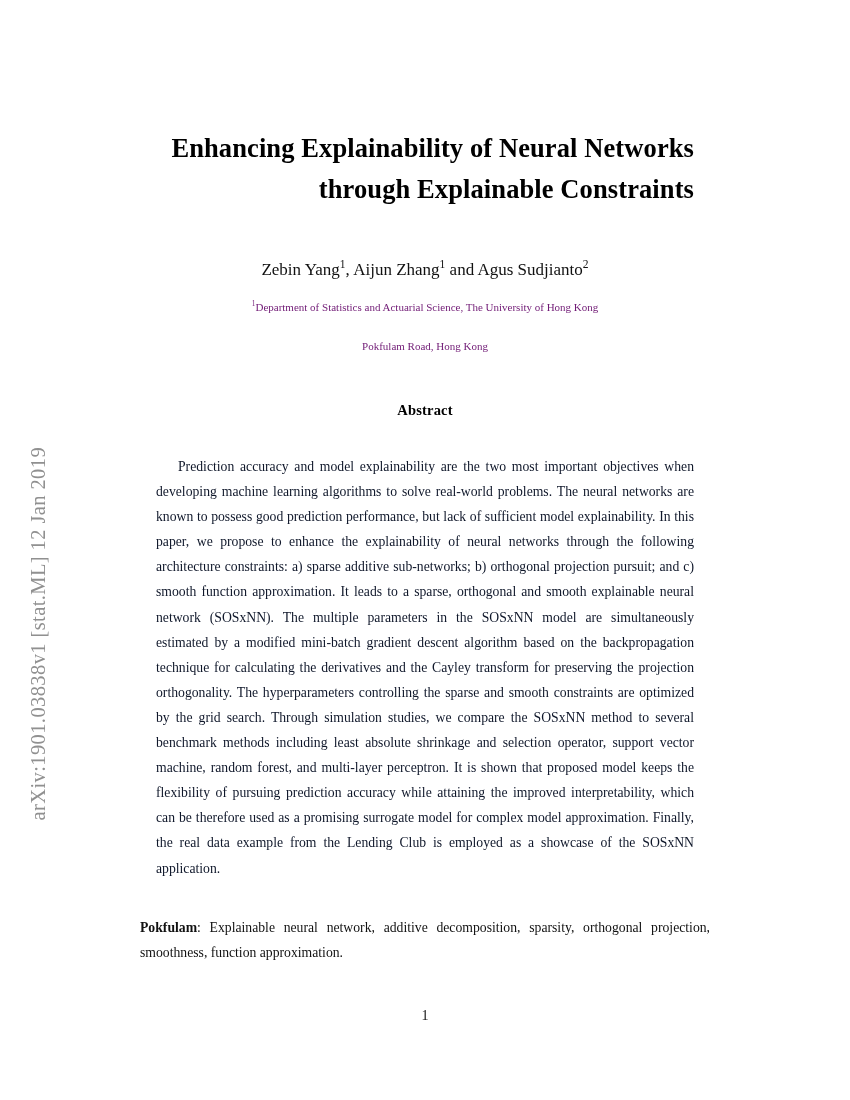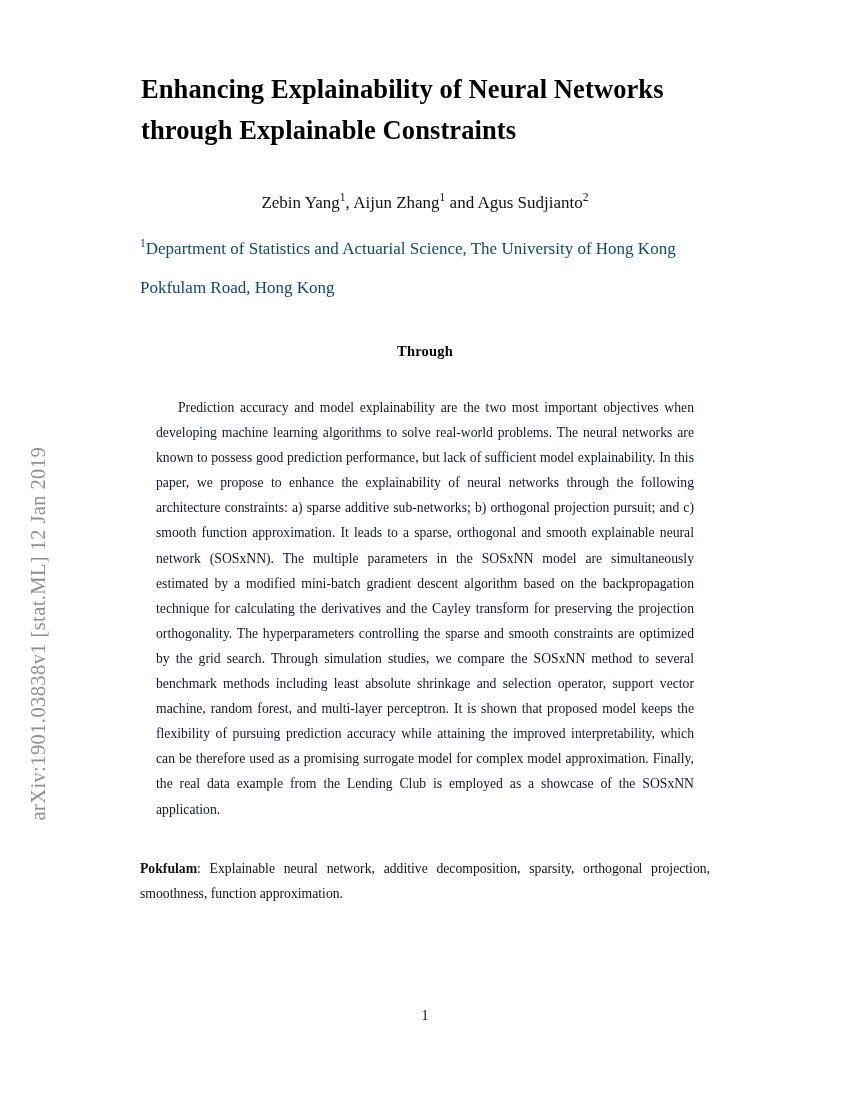--- a/index.html
+++ b/index.html
@@ -45,57 +45,57 @@
 
   
   .content {
     position: absolute;
     left: 140px;
     top: 0px;
     width: 570px;
   }
 
   .paper-title {
-    margin: 1px;
-    padding-top: 68px;
+    margin: 16px;
+    padding-top: 112px;
     font-size: 26.5px;
     font-weight: bold;
     line-height: 41px;
-    text-align: left;
+    text-align: right;
     letter-spacing: 0.1px;
     color: #000000;
   }
 
   .title-line {
     display: block;
   }
 
   .authors {
-    margin: 8px;
+    margin: 0;
     padding-top: 32px;
     font-size: 17px;
     line-height: 24px;
     text-align: center;
     color: #111111;
   }
 
   .authors sup,
   .affil sup {
     font-size: 0.68em;
     vertical-align: super;
     line-height: 0;
   }
 
   .affil {
     margin: 0;
     padding-top: 12px;
-    font-size: 17px;
+    font-size: 11px;
     line-height: 27px;
-    text-align: left;
-    color: #0c4a6e;
+    text-align: center;
+    color: #701a75;
   }
 
   .abstract-heading {
     margin: 0;
     padding-top: 42px;
     font-size: 14.5px;
     font-weight: bold;
     text-align: center;
     letter-spacing: 0.2px;
     color: #000000;
@@ -153,21 +153,21 @@
       <span class="title-line">through Explainable Constraints</span>
     </h1>
 
     <p class="authors"><span>Zebin Yang</span><sup>1</sup><span>, Aijun Zhang</span><sup>1</sup><span> and Agus Sudjianto</span><sup>2</sup></p>
 
     <p class="affil"><sup>1</sup><span>Department of Statistics and Actuarial Science, The University of Hong Kong</span></p>
 
     <p class="affil"><span>Pokfulam Road, Hong Kong</span></p>
 
 
-    <h2 class="abstract-heading">Through</h2>
+    <h2 class="abstract-heading">Abstract</h2>
 
     <p class="abstract-body">Prediction accuracy and model explainability are the two most important objectives when developing machine learning algorithms to solve real-world problems. The neural networks are known to possess good prediction performance, but lack of sufficient model explainability. In this paper, we propose to enhance the explainability of neural networks through the following architecture constraints: a) sparse additive sub-networks; b) orthogonal projection pursuit; and c) smooth function approximation. It leads to a sparse, orthogonal and smooth explainable neural network (SOSxNN). The multiple parameters in the SOSxNN model are simultaneously estimated by a modified mini-batch gradient descent algorithm based on the backpropagation technique for calculating the derivatives and the Cayley transform for preserving the projection orthogonality. The hyperparameters controlling the sparse and smooth constraints are optimized by the grid search. Through simulation studies, we compare the SOSxNN method to several benchmark methods including least absolute shrinkage and selection operator, support vector machine, random forest, and multi-layer perceptron. It is shown that proposed model keeps the flexibility of pursuing prediction accuracy while attaining the improved interpretability, which can be therefore used as a promising surrogate model for complex model approximation. Finally, the real data example from the Lending Club is employed as a showcase of the SOSxNN application.</p>
 
     <p class="keywords"><span class="keywords-label">Pokfulam</span><span>: </span><span>Explainable neural network, additive decomposition, sparsity, orthogonal projection, smoothness, function approximation.</span></p>
 
   </div>
 
   <div class="page-number">1</div>
 
 </div>

